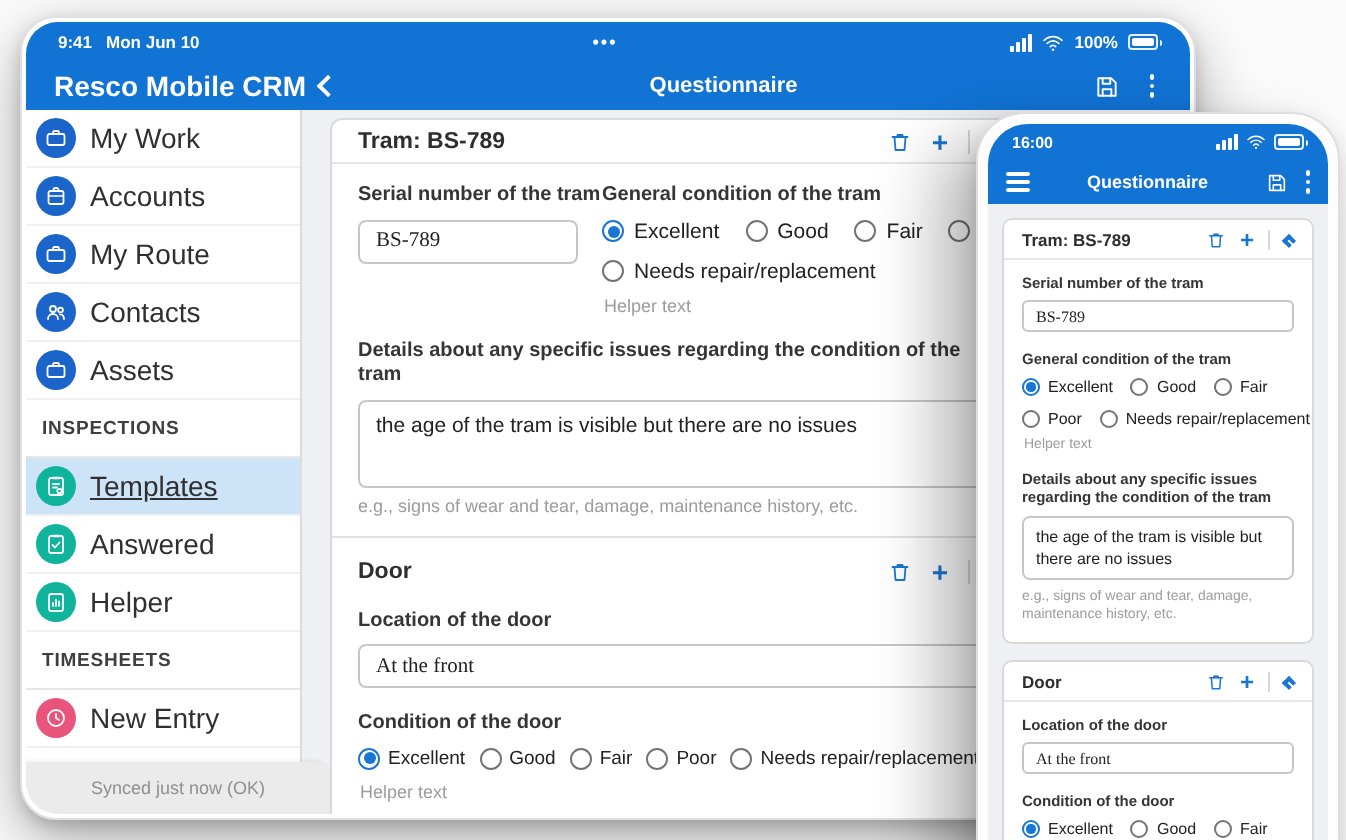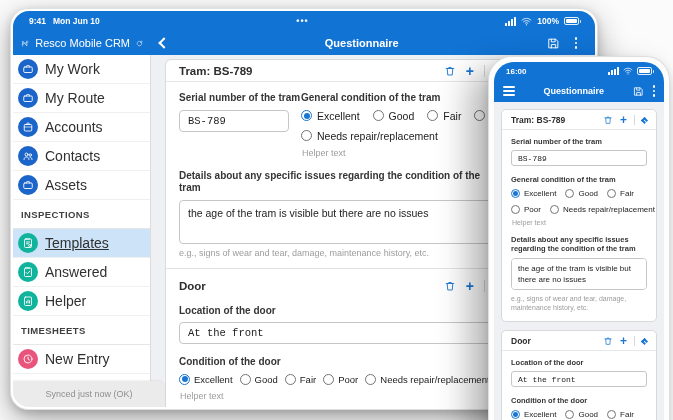--- a/index.html
+++ b/index.html
@@ -22,21 +22,21 @@
 
   
   .tablet{position:absolute;left:10px;top:8px;width:588px;height:402px;background:#fff;border:1px solid #e0e0e0;border-radius:18px;box-shadow:0 10px 30px rgba(0,0,0,.32),0 3px 8px rgba(0,0,0,.16);}
   .t-screen{position:absolute;inset:2px;border-radius:16px;overflow:hidden;background:#eef0f3;display:flex;flex-direction:column;}
   .t-status{height:20px;background:#1173d4;color:#fff;display:flex;align-items:center;padding:0 16px;font-size:8.5px;font-weight:bold;flex:0 0 auto;}
   .t-status .left{display:flex;gap:7px;}
   .t-status .mid{flex:1;text-align:center;font-size:9px;letter-spacing:1px;}
   .t-status .right{display:flex;align-items:center;gap:5px;}
   .t-appbar{height:24px;background:#1173d4;color:#fff;display:flex;align-items:center;flex:0 0 auto;}
   .t-appbar .brand{width:138px;flex:0 0 auto;display:flex;align-items:center;gap:6px;padding:0 8px;}
-  .brand-name{font-size:11px;font-weight:normal;white-space:nowrap;text-align:center;}
+  .brand-name{font-size:14px;font-weight:bold;white-space:nowrap;text-align:center;}
   .t-appbar .backwrap{width:26px;display:flex;justify-content:center;}
   .t-appbar .titlewrap{flex:1;text-align:center;font-size:11px;font-weight:bold;}
   .t-appbar .actions{display:flex;align-items:center;gap:15px;padding-right:18px;}
   .t-body{flex:1;display:flex;position:relative;overflow:hidden;}
 
   
   .sidebar{width:138px;flex:0 0 auto;background:#fff;border-right:1px solid #dcdcdc;overflow:hidden;}
   .s-section{height:29px;display:flex;align-items:center;padding-left:8px;font-size:9.5px;font-weight:bold;color:#3f3f3f;letter-spacing:.4px;border-bottom:1px solid #e6e6e6;}
   .s-item{height:29px;display:flex;align-items:center;gap:7px;padding-left:5px;font-size:14px;color:#303030;border-bottom:1px solid #f0f0f0;cursor:pointer;}
   .s-item.selected{background:#cde4f8;text-decoration:underline;}
@@ -54,21 +54,21 @@
   .card-title{font-size:11.5px;font-weight:bold;color:#2e2e2e;}
   .head-icons{display:flex;align-items:center;gap:10px;color:#1976d2;}
   .head-icons svg{width:12px;height:12px;}
   .plus{font-size:14px;font-weight:bold;color:#1976d2;line-height:1;}
   .vsep{width:1px;height:12px;background:#d8d8d8;}
   .card-body{padding:10px 13px 8px 13px;}
   .fieldrow{display:flex;}
   .col1{width:122px;flex:0 0 auto;}
   .col2{flex:1;min-width:0;}
   .label{font-size:10px;font-weight:bold;color:#353535;margin-bottom:5px;line-height:1.25;}
-  .input{display:block;height:22px;border:1px solid #c6c6c6;border-radius:4px;padding:0 8px;font-size:10.5px;color:#222;background:#fff;font-family:Liberation Mono, monospace;outline:none;}
+  .input{display:block;height:22px;border:1px solid #c6c6c6;border-radius:4px;padding:0 8px;font-size:10.5px;color:#222;background:#fff;font-family:Liberation Serif, serif;outline:none;}
   .input.serial{width:110px;}
   .input.wide{width:100%;}
   .radios{display:flex;align-items:center;column-gap:13px;white-space:nowrap;}
   .radios + .radios{margin-top:8px;}
   .opt{display:inline-flex;align-items:center;gap:5px;font-size:10.5px;color:#222;cursor:pointer;}
   .rb{width:11px;height:11px;border:1.5px solid #737373;border-radius:50%;position:relative;flex:0 0 auto;}
   .rb.sel{border-color:#1976d2;}
   .rb.sel::after{content:"";position:absolute;inset:1.5px;border-radius:50%;background:#1976d2;}
   .helper{font-size:9px;color:#9c9c9c;margin-top:6px;padding-left:1px;}
   .mt12{margin-top:12px;}
@@ -182,35 +182,35 @@
               <svg class="svgi" viewBox="0 0 24 24">
                 <rect x="3.5" y="8" width="17" height="11" rx="2"></rect>
                 <path d="M9 8V6.5A1.5 1.5 0 0 1 10.5 5h3A1.5 1.5 0 0 1 15 6.5V8"></path>
               </svg>
             </span>
           <span>My Work</span>
         </div>
         <div class="s-item">
           <span class="circ c-blue">
               <svg class="svgi" viewBox="0 0 24 24">
-                <rect x="3.5" y="8" width="17" height="11" rx="2"></rect>
-                <path d="M9 8V6.5A1.5 1.5 0 0 1 10.5 5h3A1.5 1.5 0 0 1 15 6.5V8"></path>
-              </svg>
-            </span>
-          <span>My Route</span>
-        </div>
-        <div class="s-item">
-          <span class="circ c-blue">
-              <svg class="svgi" viewBox="0 0 24 24">
                 <rect x="4.5" y="7" width="15" height="13" rx="2"></rect>
                 <path d="M9.5 7V5.8A1.8 1.8 0 0 1 11.3 4h1.4a1.8 1.8 0 0 1 1.8 1.8V7"></path>
                 <path d="M4.5 12h15" stroke-width="1.4"></path>
               </svg>
             </span>
           <span>Accounts</span>
+        </div>
+        <div class="s-item">
+          <span class="circ c-blue">
+              <svg class="svgi" viewBox="0 0 24 24">
+                <rect x="3.5" y="8" width="17" height="11" rx="2"></rect>
+                <path d="M9 8V6.5A1.5 1.5 0 0 1 10.5 5h3A1.5 1.5 0 0 1 15 6.5V8"></path>
+              </svg>
+            </span>
+          <span>My Route</span>
         </div>
         <div class="s-item">
           <span class="circ c-blue">
               <svg class="svgi" viewBox="0 0 24 24">
                 <circle cx="9" cy="9" r="3"></circle>
                 <path d="M4 19c0-3 2.2-5 5-5s5 2 5 5"></path>
                 <circle cx="16.5" cy="10" r="2.4"></circle>
                 <path d="M16 14.3c2.6.2 4 2.1 4 4.7"></path>
               </svg>
             </span>

